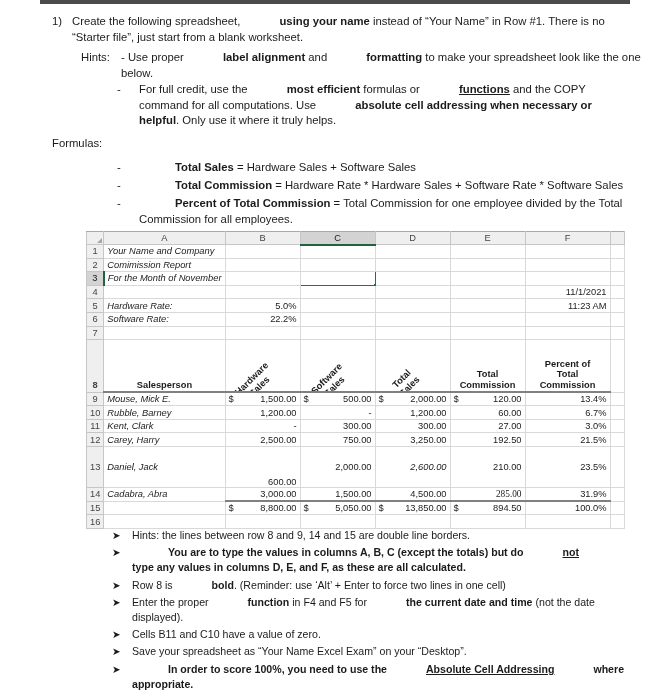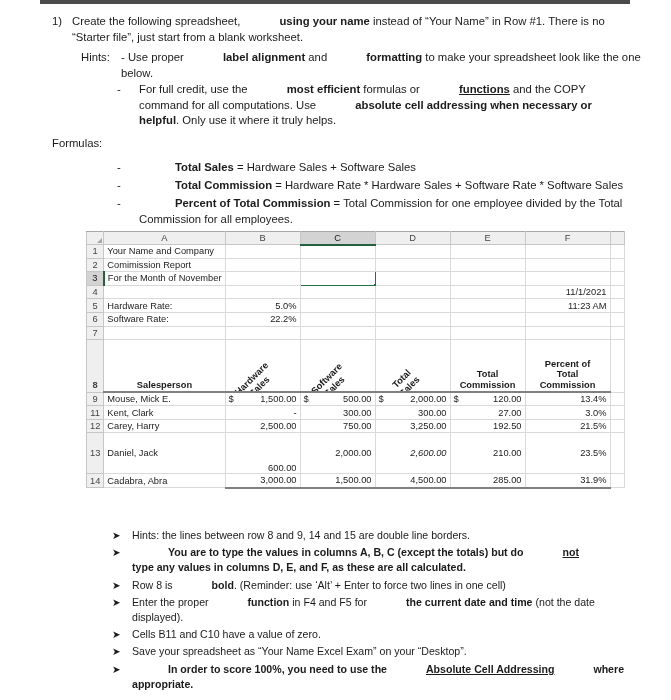--- a/index.html
+++ b/index.html
@@ -93,21 +93,21 @@
   }
   td.rowhdr.active-row{
     background:#d3d3d3;color:#1a1a1a;
     border-right:2px solid #21613c;
   }
 
   .c-a{width:76px;} .c-b{width:75px;} .c-c{width:75px;}
   .c-d{width:75px;} .c-e{width:75px;} .c-f{width:85px;} .c-g{width:14px;}
 
   .r{text-align:right;}
-  .l{text-align:left;}
+  .l{text-align:left;font-style:italic;}
   .ctr{text-align:center;}
 
   
   td.active-cell{
     border:1.6px solid #217346;
     position:relative;
   }
   td.active-cell::after{
     content:"";
     position:absolute;right:-2px;bottom:-2px;
@@ -341,20 +341,42 @@
             <span style="float: right;">2,000.00</span>
           </td>
           <td class="c-e">
             <span style="float: left;">$</span>
             <span style="float: right;">120.00</span>
           </td>
           <td class="c-f r">13.4%</td>
           <td class="c-g"></td>
         </tr>
         <tr>
+          <td class="rowhdr">10</td>
+          <td class="c-a l">Rubble, Barney</td>
+          <td class="c-b">
+            <span style="float: left;"></span>
+            <span style="float: right;">1,200.00</span>
+          </td>
+          <td class="c-c">
+            <span style="float: left;"></span>
+            <span style="float: right;">-</span>
+          </td>
+          <td class="c-d">
+            <span style="float: left;"></span>
+            <span style="float: right;">1,200.00</span>
+          </td>
+          <td class="c-e">
+            <span style="float: left;"></span>
+            <span style="float: right;">60.00</span>
+          </td>
+          <td class="c-f r">6.7%</td>
+          <td class="c-g"></td>
+        </tr>
+        <tr>
           <td class="rowhdr">11</td>
           <td class="c-a l">Kent, Clark</td>
           <td class="c-b">
             <span style="float: left;"></span>
             <span style="float: right;">-</span>
           </td>
           <td class="c-c">
             <span style="float: left;"></span>
             <span style="float: right;">300.00</span>
           </td>
@@ -421,31 +443,63 @@
             <span style="float: right;">3,000.00</span>
           </td>
           <td class="c-c" style="border-bottom: 2.4px solid rgb(128, 128, 128);">
             <span style="float: left;"></span>
             <span style="float: right;">1,500.00</span>
           </td>
           <td class="c-d" style="border-bottom: 2.4px solid rgb(128, 128, 128);">
             <span style="float: left;"></span>
             <span style="float: right;">4,500.00</span>
           </td>
-          <td class="c-e" style="border-bottom: 2.4px solid rgb(128, 128, 128);">
+          <td class="c-e" style="border-bottom: 2.4px solid rgb(128, 128, 128); font-family: Liberation Serif, serif;">
             <span style="float: left;"></span>
             <span style="float: right;">285.00</span>
           </td>
           <td class="c-f r" style="border-bottom: 2.4px solid rgb(128, 128, 128);">31.9%</td>
           <td class="c-g"></td>
         </tr>
       </tbody>
 
     <tbody>
-
+        <tr class="totalrow">
+      <td class="rowhdr" style="border-top:1px solid #c6c6c6;">15</td>
+      <td class="c-a" style="border-top:1px solid #d9d9d9;"></td>
+      <td class="c-b">
+        <span style="float:left">$</span>
+        <span style="float:right">8,800.00</span>
+      </td>
+      <td class="c-c">
+        <span style="float:left">$</span>
+        <span style="float:right">5,050.00</span>
+      </td>
+      <td class="c-d">
+        <span style="float:left">$</span>
+        <span style="float:right">13,850.00</span>
+      </td>
+      <td class="c-e">
+        <span style="float:left">$</span>
+        <span style="float:right">894.50</span>
+      </td>
+      <td class="c-f r">100.0%</td>
+      <td class="c-g" style="border-top:1px solid #d9d9d9;"></td>
+    </tr>
+
+    <tr>
+      <td class="rowhdr">16</td>
+      <td class="c-a"></td>
+      <td class="c-b"></td>
+      <td class="c-c"></td>
+      <td class="c-d"></td>
+      <td class="c-e"></td>
+      <td class="c-f"></td>
+      <td class="c-g"></td>
+    </tr>
   </tbody>
     </table>
 
   <div class="bullets">
       <div class="b-row">
         <div class="b-mark">➤</div>
         <div class="b-txt">Hints: the lines between row 8 and 9, 14 and 15 are double line borders.</div>
       </div>
       <div class="b-row">
         <div class="b-mark">➤</div>

